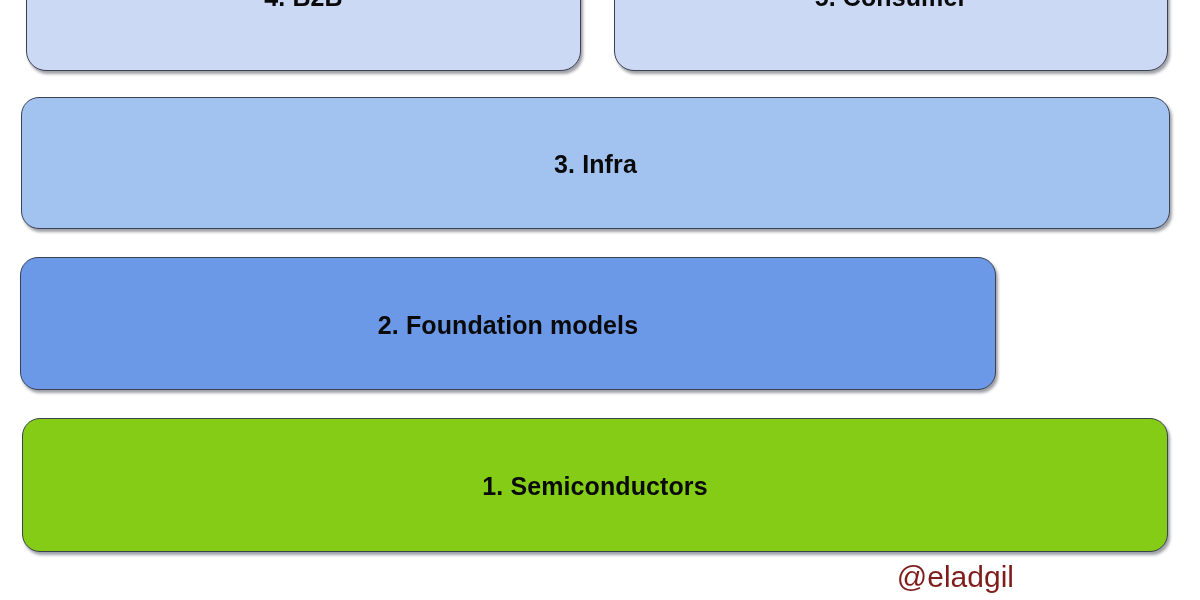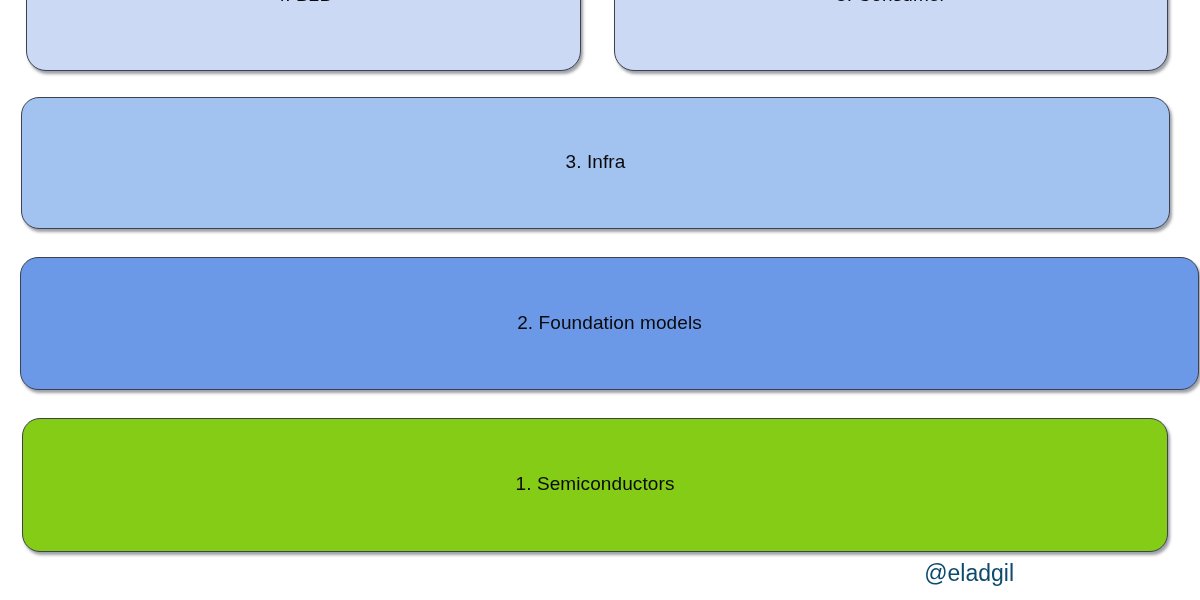--- a/index.html
+++ b/index.html
@@ -19,22 +19,22 @@
     position: absolute;
     box-sizing: border-box;
     border: 1.5px solid #3c4250;
     border-radius: 18px;
     box-shadow: 2px 3px 3px rgba(40, 45, 60, 0.45);
     display: flex;
     align-items: flex-start;
     justify-content: center;
   }
   .layer-label {
-    font-weight: normal;
-    font-size: 19px;
+    font-weight: bold;
+    font-size: 25px;
     color: #0a0a0a;
     letter-spacing: 0.1px;
     white-space: nowrap;
     line-height: 1;
   }
   
   #layer-b2b {
     left: 26px;
     top: -78px;
     width: 555px;
@@ -59,41 +59,41 @@
     top: 97px;
     width: 1149px;
     height: 132px;
   }
   #layer-infra .layer-label {
     margin-top: 54px;
   }
   #layer-foundation {
     left: 20px;
     top: 257px;
-    width: 1179px;
+    width: 976px;
     height: 133px;
   }
   #layer-foundation .layer-label {
     margin-top: 55px;
   }
   #layer-semis {
     left: 22px;
     top: 418px;
     width: 1146px;
     height: 134px;
   }
   #layer-semis .layer-label {
     margin-top: 55px;
   }
   #watermark {
     position: absolute;
     right: 186px;
     top: 562px;
-    font-size: 23px;
-    color: #0c4a6e;
+    font-size: 30px;
+    color: #7f1d1d;
     line-height: 1;
     white-space: nowrap;
   }
 </style>
 </head>
 <body>
 
 <div id="canvas">
 
   <div class="layer" id="layer-b2b" style="background-color: rgb(203, 217, 245); border-color: rgb(60, 66, 80);">

